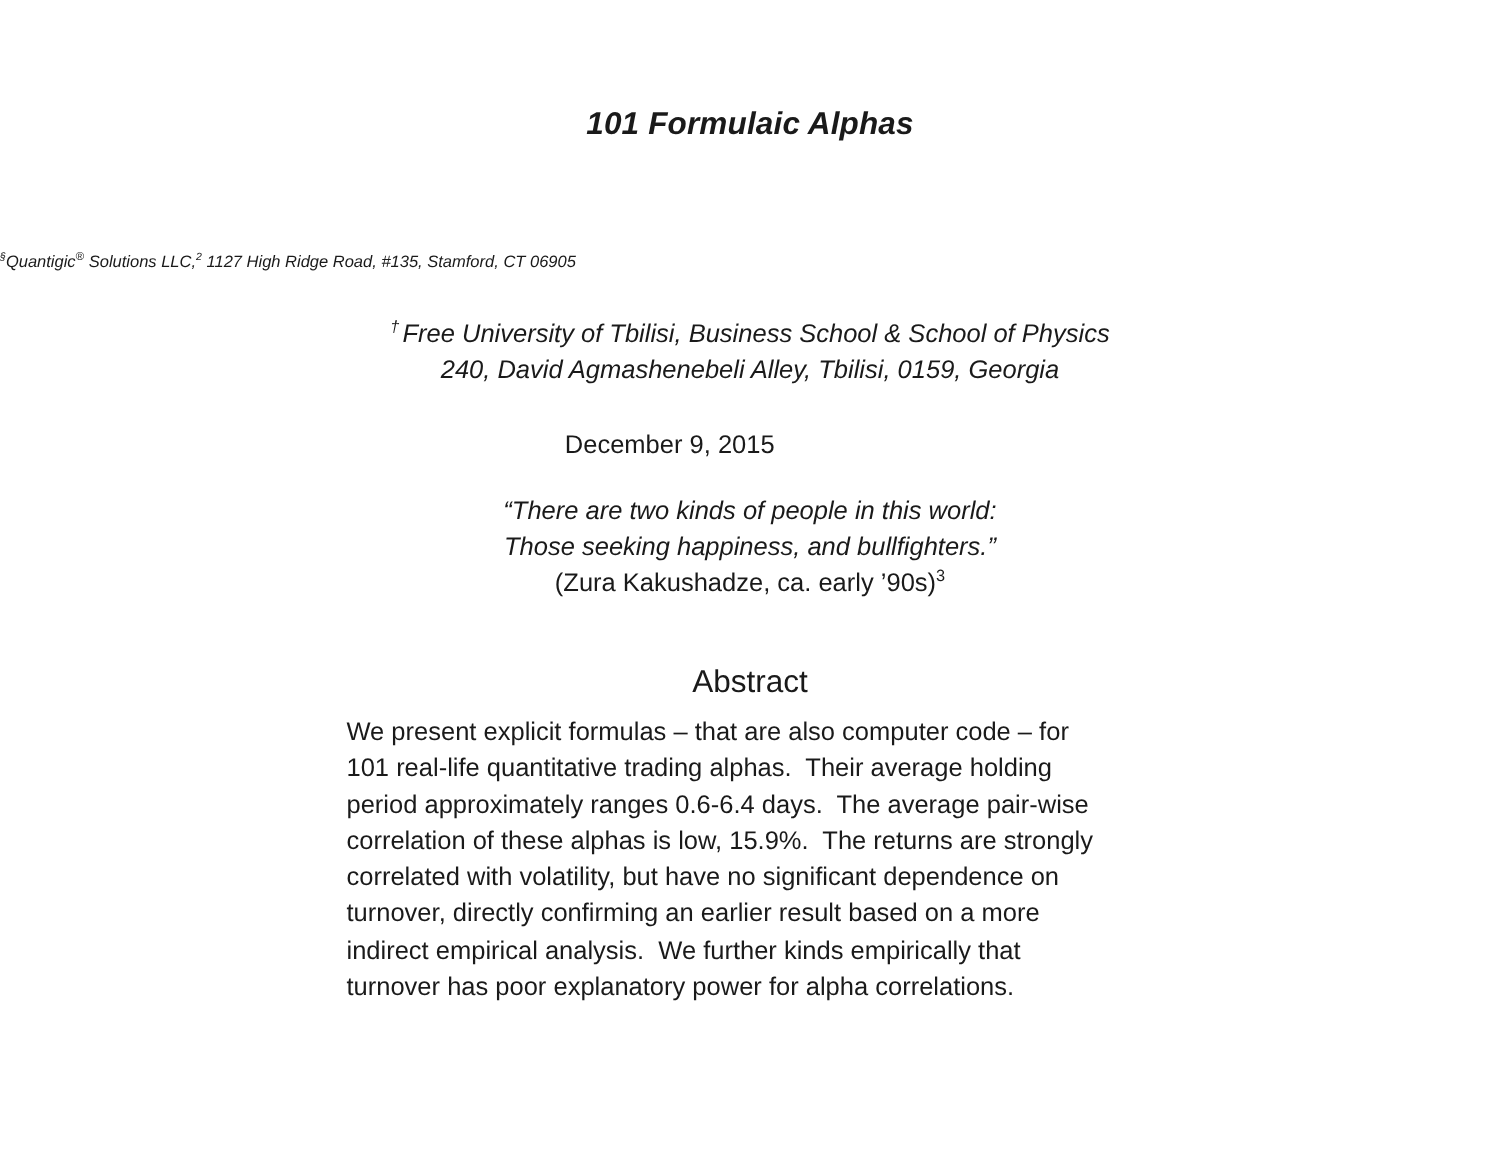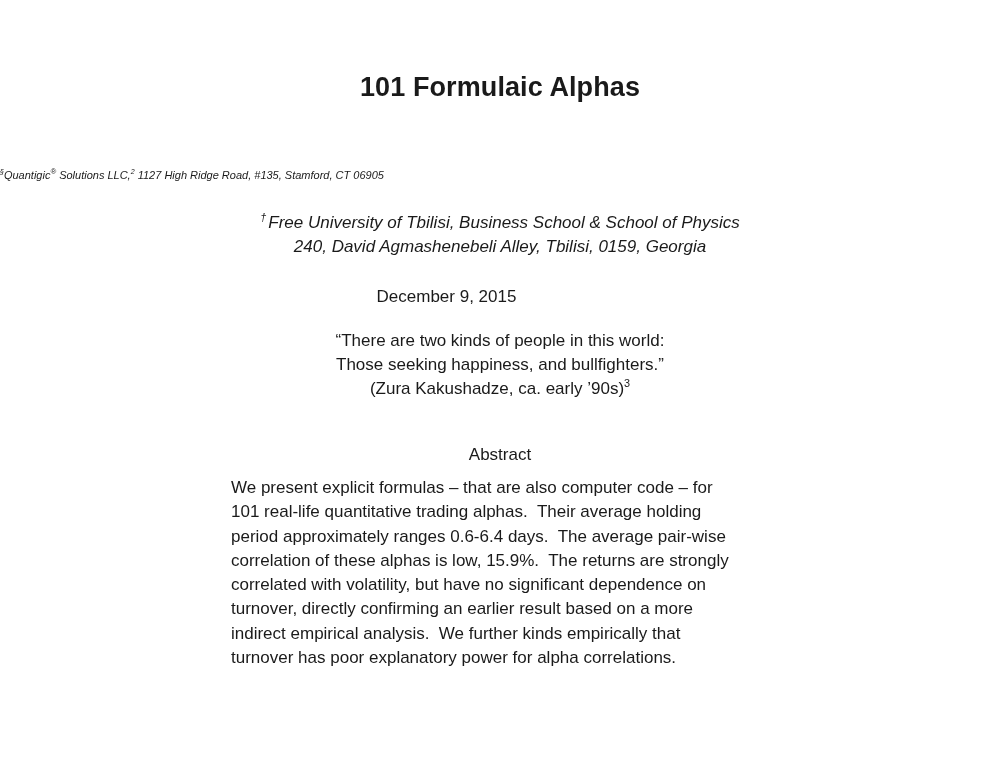--- a/index.html
+++ b/index.html
@@ -25,22 +25,23 @@
     box-sizing: border-box;
   }
 
   
   .doc-title {
     position: absolute;
     top: 52px;
     left: 0;
     width: 1000px;
     text-align: center;
-    font-size: 27px;
+    font-size: 21px;
     font-weight: bold;
+    font-style: italic;
     letter-spacing: 0.1px;
     line-height: 34px;
   }
 
   
   .author-line {
     position: absolute;
     top: 112px;
     left: 0;
     width: 1000px;
@@ -111,39 +112,40 @@
     position: absolute;
     top: 329px;
     left: 0;
     width: 1000px;
     text-align: center;
     font-size: 17px;
     line-height: 24px;
   }
   .epigraph .quote-line {
     display: block;
+    font-style: italic;
   }
   .epigraph .attribution {
     display: block;
     font-style: normal;
   }
   .epigraph .attribution sup {
     font-size: 0.64em;
     vertical-align: super;
     line-height: 0;
   }
 
   
   .abstract-heading {
     position: absolute;
     top: 443px;
     left: 0;
     width: 1000px;
     text-align: center;
-    font-size: 17px;
+    font-size: 21px;
     font-weight: normal;
     line-height: 24px;
   }
   .abstract-body {
     position: absolute;
     top: 476px;
     left: 231px;
     width: 548px;
     font-size: 17px;
     line-height: 24.3px;

